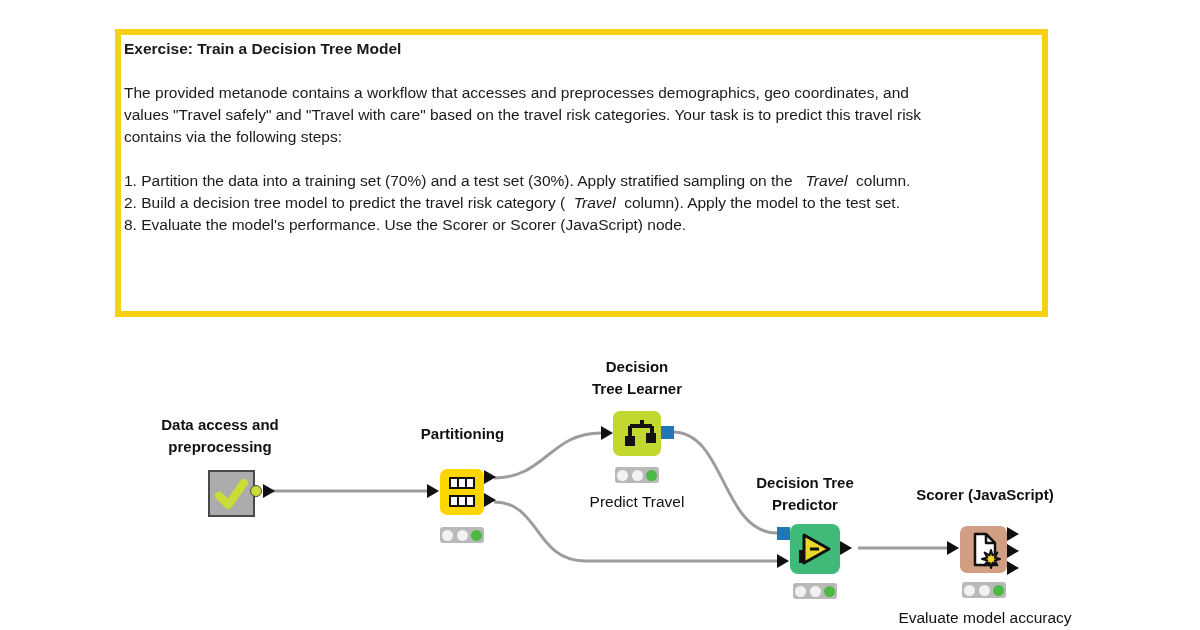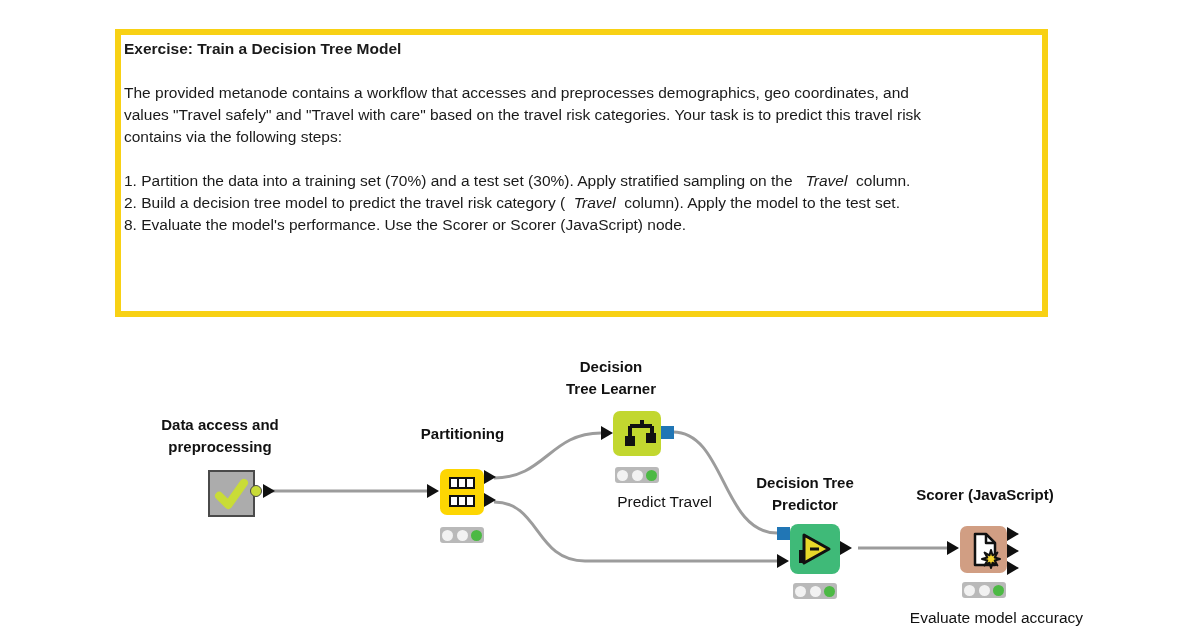--- a/index.html
+++ b/index.html
@@ -39,21 +39,21 @@
 
   
   .traffic{position:absolute;z-index:2;width:44px;height:16px;background:#b9b9b9;border-radius:3px;
            display:flex;align-items:center;justify-content:space-between;padding:0 2px;box-sizing:border-box;}
   .dot{width:11px;height:11px;border-radius:50%;}
   .dot.off{background:#f2f2f2;}
   .dot.on{background:var(--traffic_green);}
 
   
   .nlabel{position:absolute;z-index:2;text-align:center;font-weight:bold;font-size:15px;line-height:22px;color:#111;}
-  .ncomment{position:absolute;z-index:2;text-align:right;font-weight:400;font-size:15.5px;line-height:22px;color:#111;}
+  .ncomment{position:absolute;z-index:2;text-align:center;font-weight:400;font-size:15.5px;line-height:22px;color:#111;}
 </style>
 </head>
 <body>
 
 <div class="canvas">
 
   <div class="annotation">
     <div class="line title">Exercise: Train a Decision Tree Model</div>
     <div class="blank"></div>
     <div class="line">The provided metanode contains a workflow that accesses and preprocesses demographics, geo coordinates, and</div>
@@ -100,21 +100,21 @@
     </svg>
   </div>
   <div class="tri" style="left:484px;top:470px;"></div>
   <div class="tri" style="left:484px;top:493px;"></div>
   <div class="traffic" style="left:440px;top:527px;">
     <span class="dot off"></span>
       <span class="dot off"></span>
       <span class="dot on"></span>
   </div>
 
-  <div class="nlabel" style="left:536px;top:356px;width:150px;">
+  <div class="nlabel" style="left:562px;top:356px;width:150px;">
     <div>Decision</div>
     <div>Tree Learner</div>
   </div>
   <div class="tri" style="left:601px;top:426px;"></div>
   <div class="node learner-body">
     <svg viewBox="0 0 48 45">
       <g stroke="#111" stroke-width="4" fill="none">
         <path d="M29 15 v-6"></path>
         <path d="M17 15 h22"></path>
         <path d="M17 15 v10"></path>

